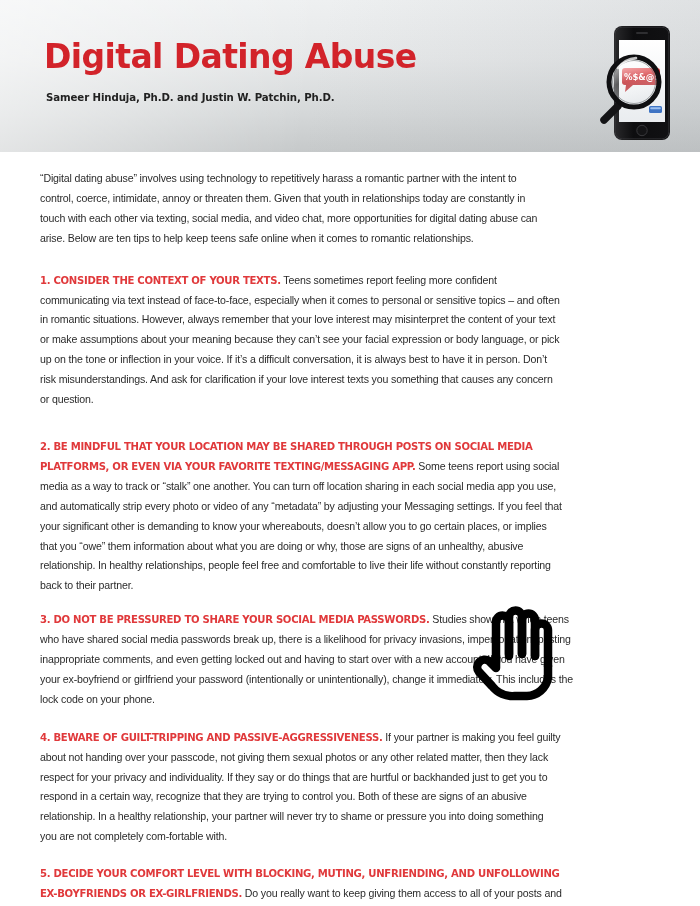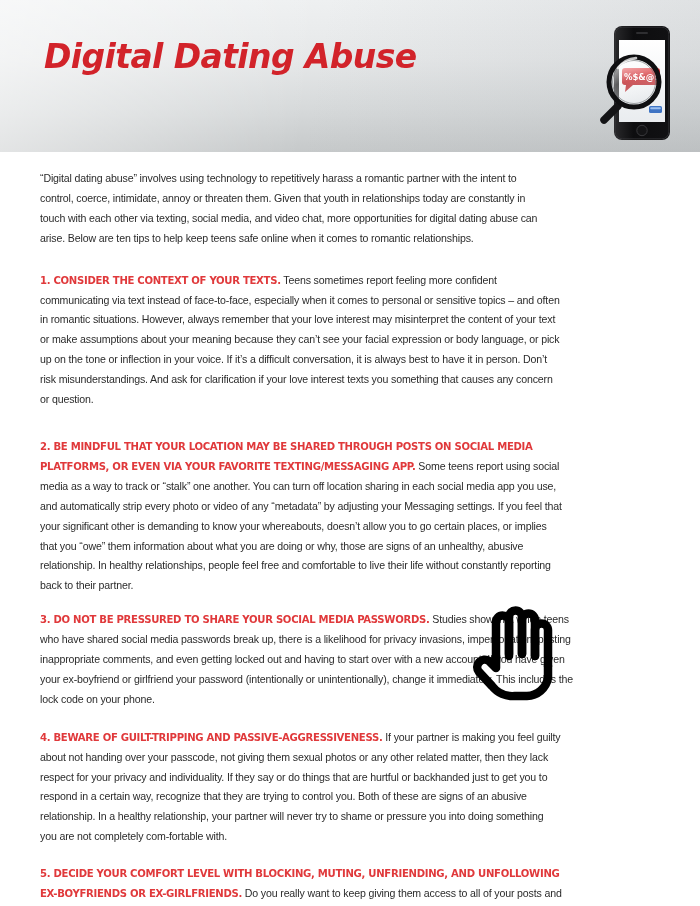--- a/index.html
+++ b/index.html
@@ -39,21 +39,20 @@
   }
   .doc-title {
     margin: 0;
     font-family: "DejaVu Sans", sans-serif;
     font-size: 33px;
     font-weight: 700;
     letter-spacing: -0.6px;
     color: #d2232a;
     line-height: 1.06;
     white-space: nowrap;
-    font-style: italic;
   }
   .doc-subtitle {
     margin: 7px 0 0 0;
     font-family: "DejaVu Sans", sans-serif;
     font-size: 18.5px;
     font-weight: 700;
     letter-spacing: -0.25px;
     color: #4a79b8;
     line-height: 1.1;
     white-space: nowrap;
@@ -142,20 +141,21 @@
 </style>
 </head>
 <body>
 
 <div class="page">
 
   <div class="header">
 
     <div class="header-text">
       <h1 class="doc-title">Digital Dating Abuse</h1>
+      <div class="doc-authors">Sameer Hinduja, Ph.D. and Justin W. Patchin, Ph.D.</div>
     </div>
 
     <div class="phone-graphic">
       <svg viewBox="0 0 96 126" width="96" height="126" xmlns="http://www.w3.org/2000/svg">
         <defs>
           <linearGradient id="phoneBody" x1="0" y1="0" x2="1" y2="0">
             <stop offset="0%" stop-color="#2a2a2c"></stop>
             <stop offset="35%" stop-color="#0d0d0f"></stop>
             <stop offset="100%" stop-color="#111113"></stop>
           </linearGradient>

